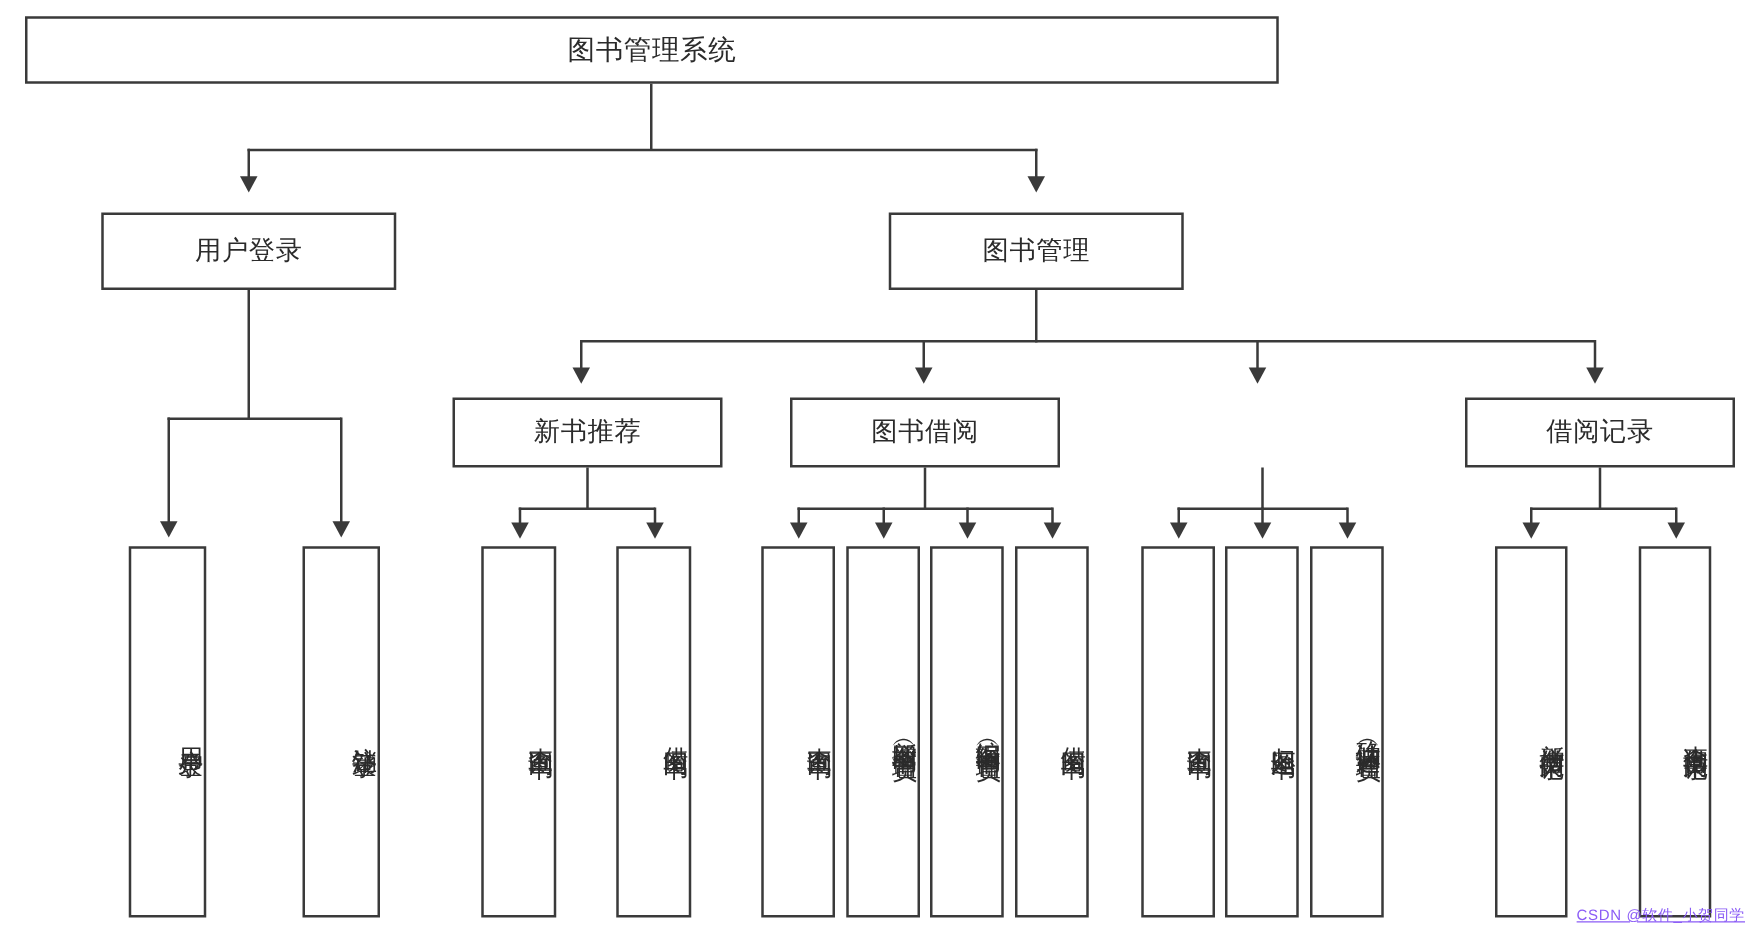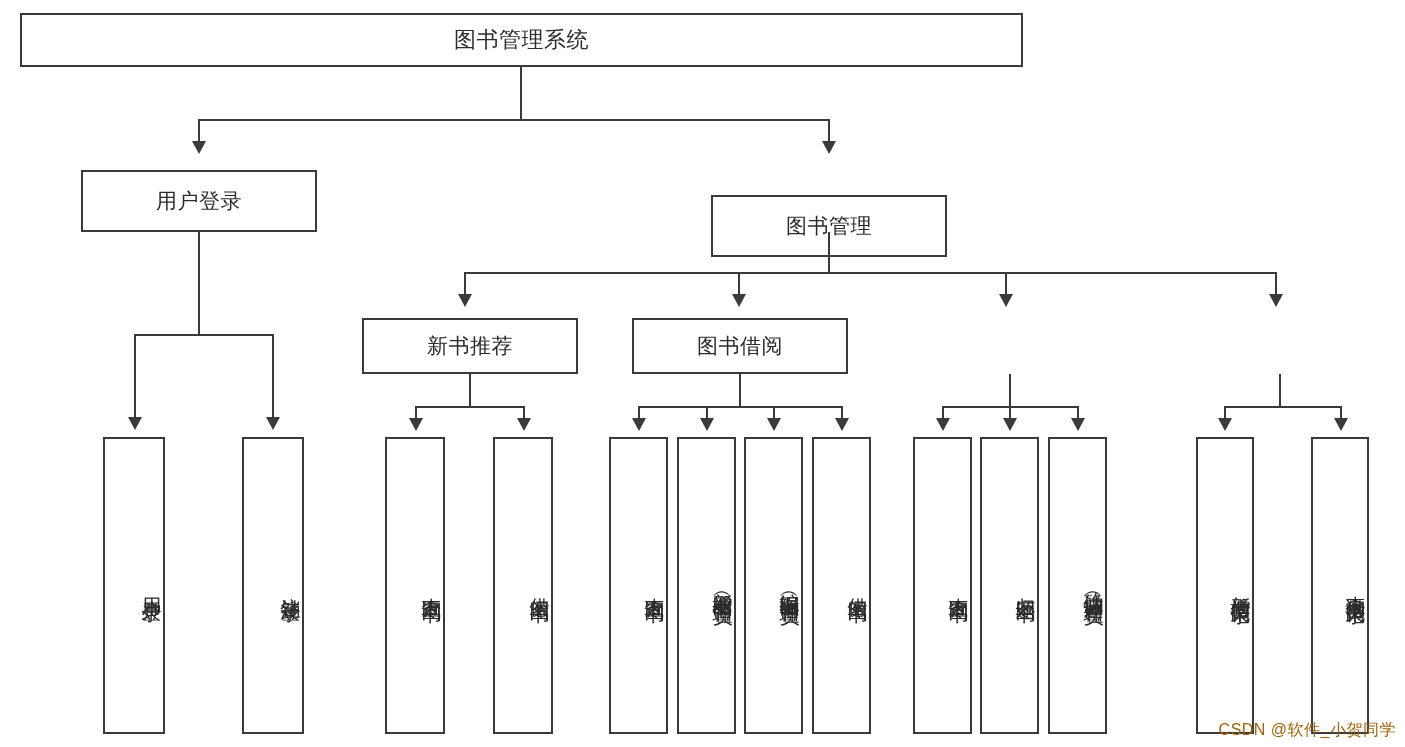--- a/index.html
+++ b/index.html
@@ -62,25 +62,26 @@
     width:0;height:0;
     border-left:7px solid transparent;
     border-right:7px solid transparent;
     border-top:13px solid #3a3a3a;
   }
   
   #watermark{
     position:absolute;
     right:8px;
     bottom:6px;
-    font-size:16px;
-    color:#a16207;
+    font-size:12px;
+    color:#8b5cf6;
     letter-spacing:.5px;
     white-space:nowrap;
     pointer-events:none;
+    text-decoration:underline;
   }
 </style>
 </head>
 <body>
 
 <div id="canvas">
 
   <div class="node h root" style="left:20px;top:13px;width:1003px;height:54px;">图书管理系统</div>
 
   <div class="vline" style="left:520px;top:67px;height:53px;"></div>
@@ -88,21 +89,21 @@
   <div class="hline" style="left:198px;top:119px;width:632px;"></div>
 
   <div class="vline" style="left:198px;top:119px;height:24px;"></div>
   <div class="arrow" style="left:192px;top:141px;"></div>
 
   <div class="vline" style="left:828px;top:119px;height:24px;"></div>
   <div class="arrow" style="left:822px;top:141px;"></div>
 
   <div class="node h" style="left:81px;top:170px;width:236px;height:62px;">用户登录</div>
 
-  <div class="node h" style="left:711px;top:170px;width:236px;height:62px;margin-top:25px;">图书管理</div>
+  <div class="node h" style="left:711px;top:170px;width:236px;height:62px;">图书管理</div>
 
   <div class="vline" style="left:198px;top:232px;height:104px;"></div>
   <div class="hline" style="left:134px;top:334px;width:139px;"></div>
   <div class="vline" style="left:134px;top:334px;height:85px;"></div>
   <div class="arrow" style="left:128px;top:417px;"></div>
   <div class="vline" style="left:272px;top:334px;height:85px;"></div>
   <div class="arrow" style="left:266px;top:417px;"></div>
 
   <div class="node v" style="left:103px;top:437px;width:62px;height:297px;">
     <span class="vtext">用户登录</span>
@@ -121,20 +122,21 @@
   <div class="arrow" style="left:732px;top:294px;"></div>
 
   <div class="vline" style="left:1005px;top:272px;height:24px;"></div>
   <div class="arrow" style="left:999px;top:294px;"></div>
 
   <div class="vline" style="left:1275px;top:272px;height:24px;"></div>
   <div class="arrow" style="left:1269px;top:294px;"></div>
 
   <div class="node h" style="left:632px;top:318px;width:216px;height:56px;">图书借阅</div>
   <div class="node h" style="left:362px;top:318px;width:216px;height:56px;">新书推荐</div>
+  <div class="node h" style="left:1172px;top:318px;width:216px;height:56px;">借阅记录</div>
 
   <div class="vline" style="left:469px;top:374px;height:34px;"></div>
   <div class="hline" style="left:415px;top:406px;width:109px;"></div>
   <div class="vline" style="left:415px;top:406px;height:14px;"></div>
   <div class="arrow" style="left:409px;top:418px;"></div>
   <div class="vline" style="left:523px;top:406px;height:14px;"></div>
   <div class="arrow" style="left:517px;top:418px;"></div>
 
   <div class="node v" style="left:385px;top:437px;width:60px;height:297px;">
     <span class="vtext">查询图书</span>

